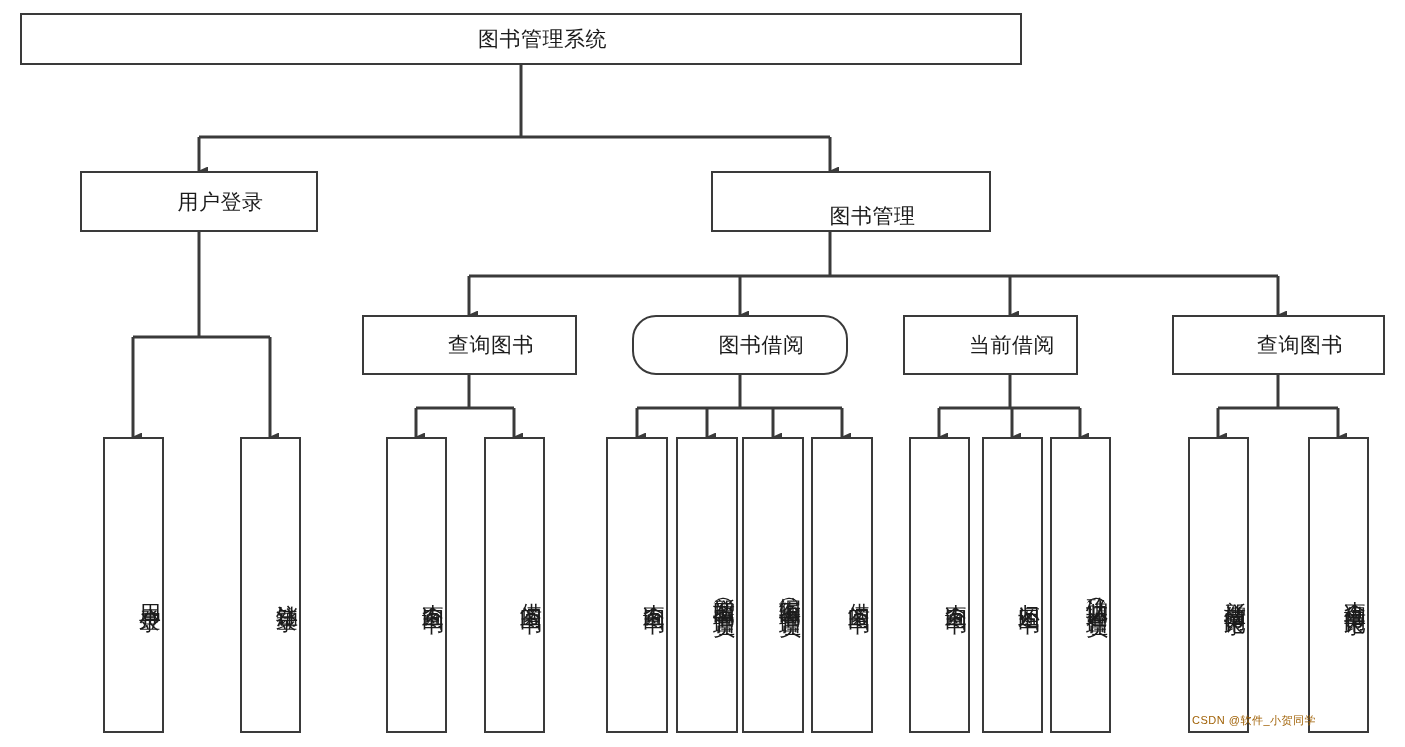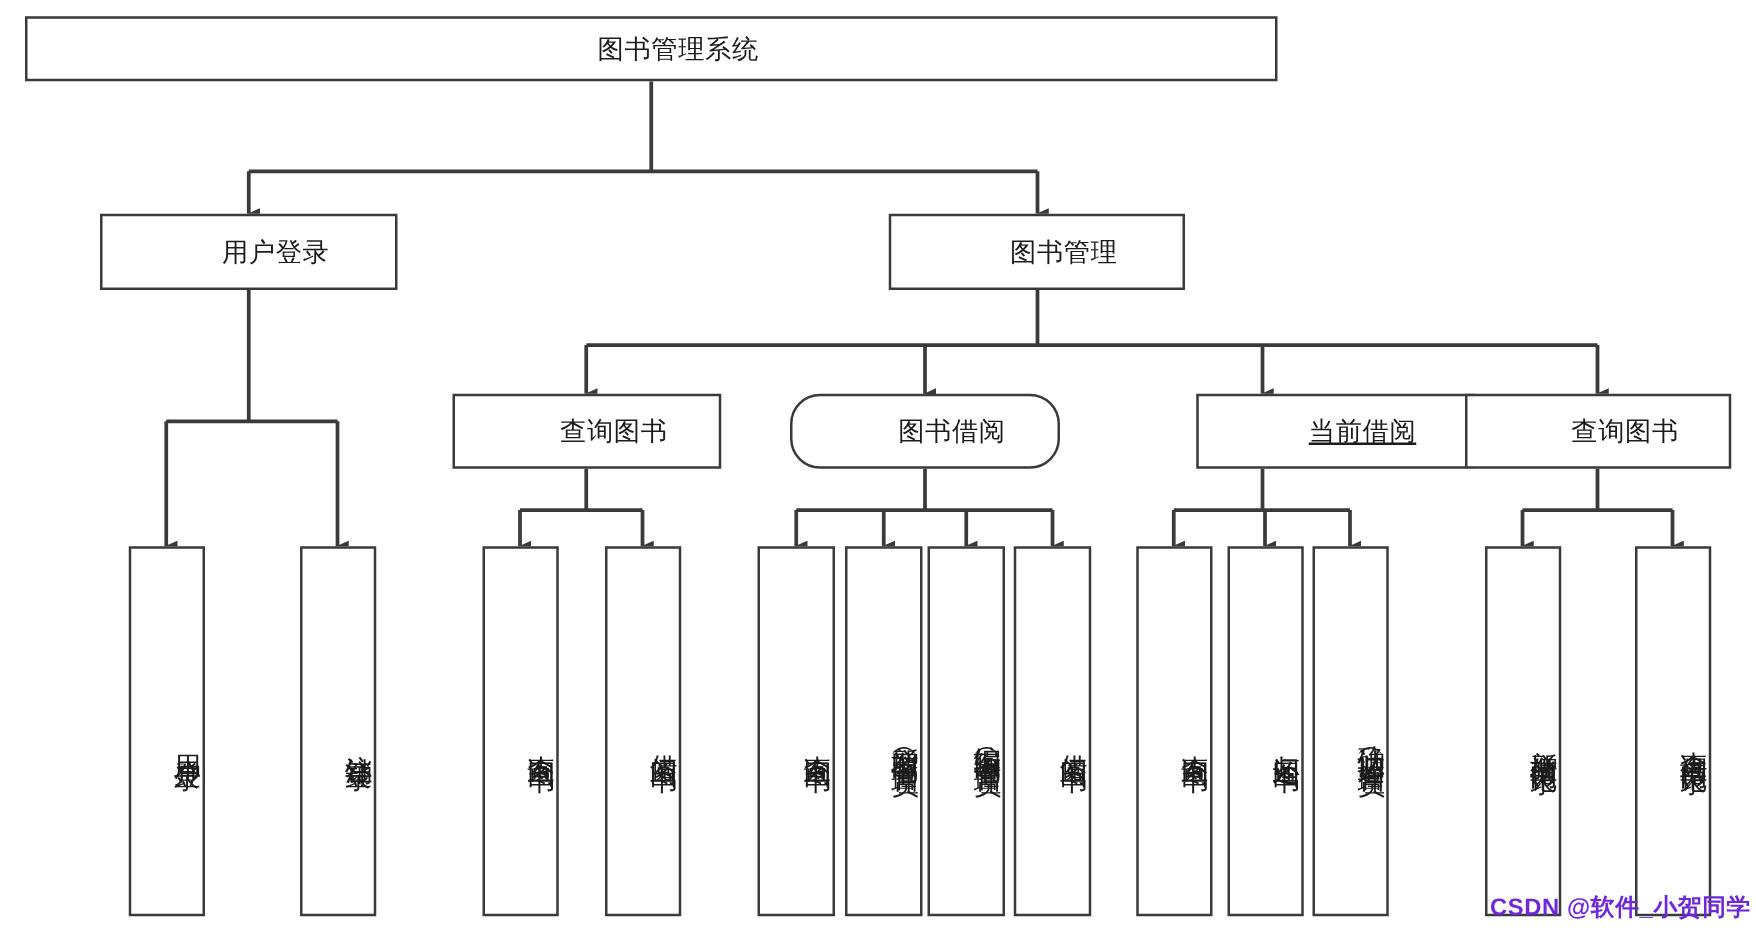--- a/index.html
+++ b/index.html
@@ -51,25 +51,24 @@
     padding-top: 14px;
     line-height: 1.05;
   }
   .node.vert span {
     writing-mode: vertical-rl;
     text-orientation: upright;
     display: block;
   }
   .watermark {
     position: absolute;
-    font-size: 19px;
-    color: #6d28d9;
+    font-size: 11px;
+    color: #a16207;
     white-space: nowrap;
     letter-spacing: 0.5px;
-    font-weight: bold;
   }
 </style>
 </head>
 <body>
 
 <div id="canvas">
   <svg class="edges" viewBox="0 0 1405 747">
     <defs>
       <marker id="arrowhead" markerWidth="9" markerHeight="10" refX="4.5" refY="9" orient="auto" markerUnits="userSpaceOnUse">
         <polygon points="0,0 9,0 4.5,10" fill="#3a3a3a"></polygon>
@@ -112,30 +111,30 @@
       </g>
   </svg>
 
   <div id="nodes-layer">
       <div class="node horiz" style="left: 20px; top: 13px; width: 1002px; height: 52px;">
         <span>图书管理系统</span>
       </div>
       <div class="node horiz" style="left: 80px; top: 171px; width: 238px; height: 61px;">
         <span>用户登录</span>
       </div>
-      <div class="node horiz" style="left: 711px; top: 171px; width: 237px; height: 61px;">
+      <div class="node horiz" style="left: 711px; top: 171px; width: 280px; height: 61px; align-items: flex-end;">
         <span>图书管理</span>
       </div>
       <div class="node horiz" style="left: 362px; top: 315px; width: 215px; height: 60px;">
         <span>查询图书</span>
       </div>
       <div class="node horiz" style="left: 632px; top: 315px; width: 216px; height: 60px; border-radius: 24px;">
         <span>图书借阅</span>
       </div>
-      <div class="node horiz" style="left: 957px; top: 315px; width: 223px; height: 60px; text-decoration: underline;">
+      <div class="node horiz" style="left: 903px; top: 315px; width: 175px; height: 60px;">
         <span>当前借阅</span>
       </div>
       <div class="node horiz" style="left: 1172px; top: 315px; width: 213px; height: 60px;">
         <span>查询图书</span>
       </div>
       <div class="node vert" style="left: 103px; top: 437px; width: 61px; height: 296px;">
         <span>用户登录</span>
       </div>
       <div class="node vert" style="left: 240px; top: 437px; width: 61px; height: 296px;">
         <span>注销登录</span>

